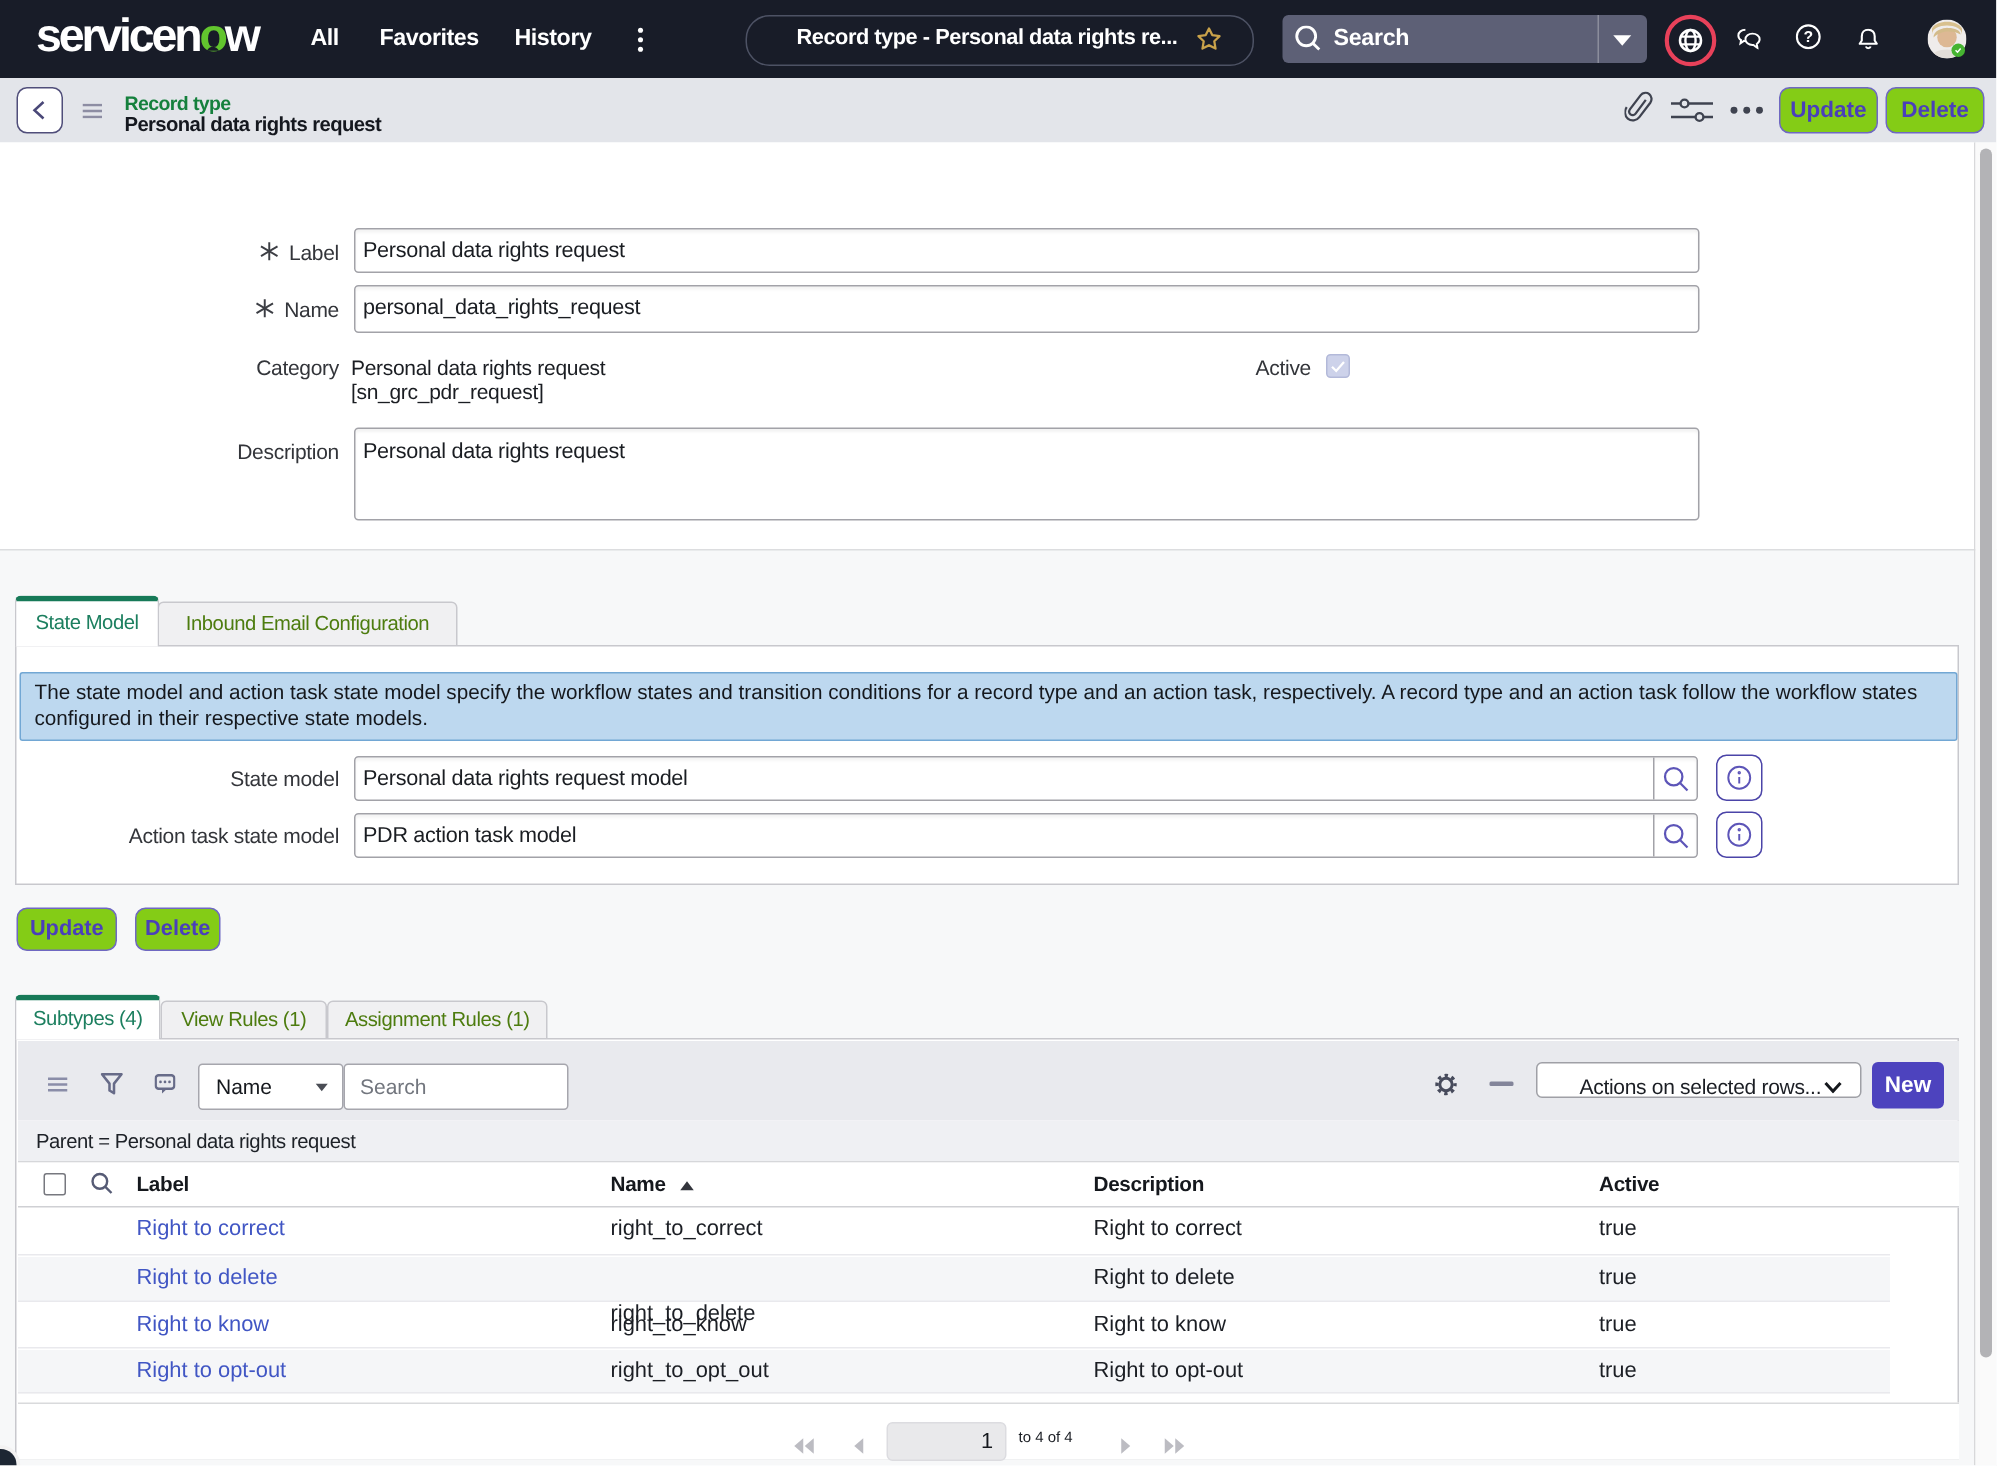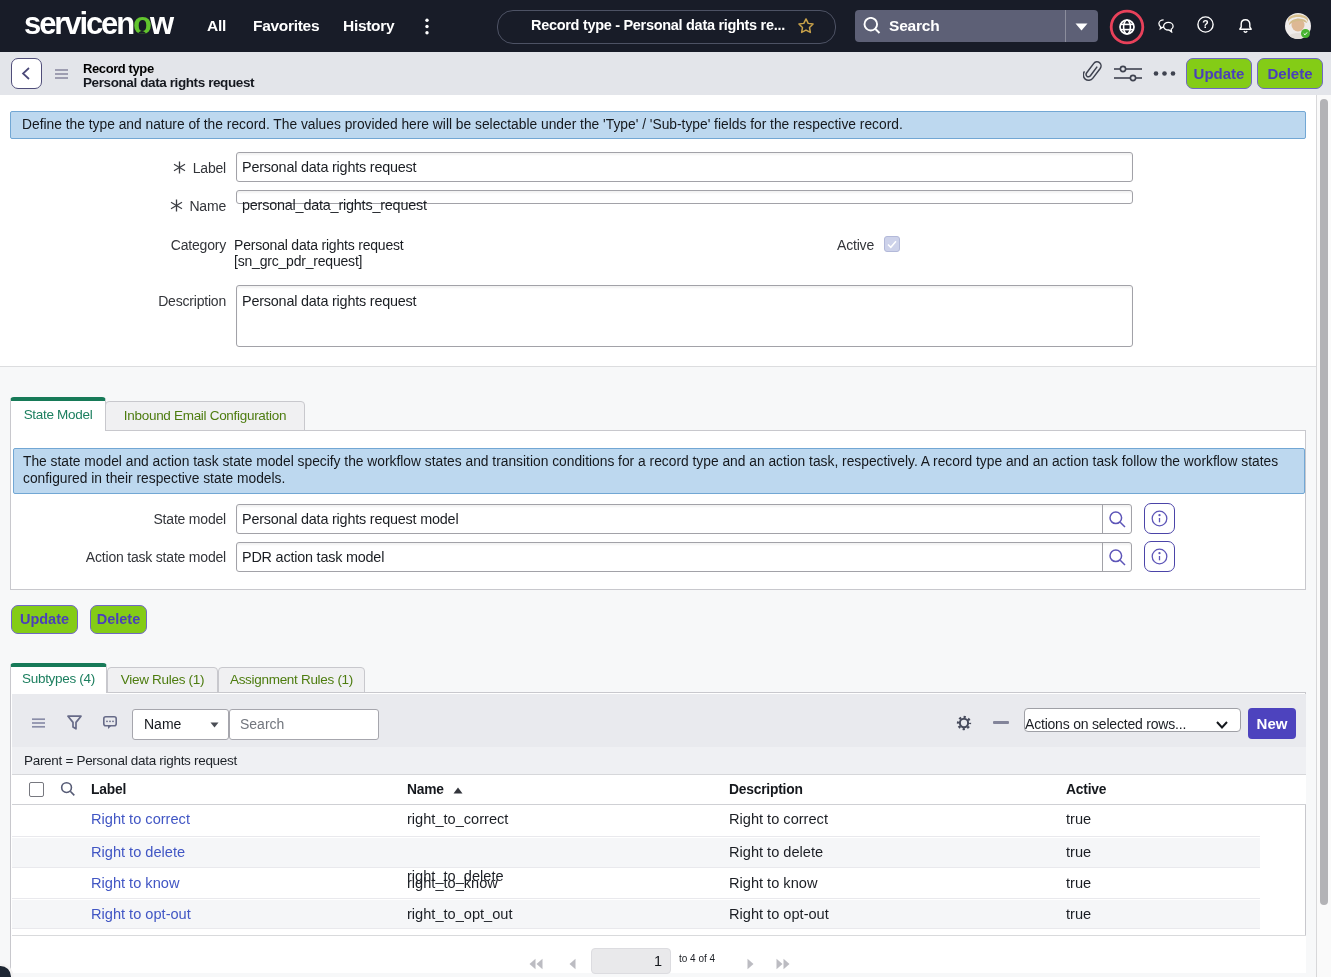--- a/index.html
+++ b/index.html
@@ -15,21 +15,21 @@
 #pill { position:absolute; left:497px; top:10px; width:339px; height:34px; border:1px solid #4d5264; border-radius:16px; color:#fff; font-size:14.5px; font-weight:700; line-height:29px; letter-spacing:-0.3px; }
 #pill .t { position:absolute; left:33px; top:0; }
 #searchbox { position:absolute; left:855px; top:10px; width:243px; height:32px; background:#5d6076; border-radius:4px; }
 #searchbox .sep { position:absolute; left:210px; top:0px; width:1px; height:32px; background:#8b8d9c; }
 #searchbox .stxt { position:absolute; left:34px; top:0; height:32px; line-height:31px; color:#fff; font-size:15.5px; font-weight:700; letter-spacing:-0.2px; }
 .icon { position:absolute; }
 
 
 #subhdr { position:absolute; left:0; top:52px; width:1331px; height:43px; background:#e3e5ea; }
 #backbtn { position:absolute; left:11px; top:6px; width:31px; height:31px; background:#fff; border:1.5px solid #504e7a; border-radius:7px; }
-#ttl1 { position:absolute; left:83px; top:9px; font-size:13px; font-weight:700; color:#000000; letter-spacing:-0.4px; }
+#ttl1 { position:absolute; left:83px; top:9px; font-size:13px; font-weight:700; color:#15803d; letter-spacing:-0.4px; }
 #ttl2 { position:absolute; left:83px; top:23px; font-size:13.5px; font-weight:700; color:#15181f; letter-spacing:-0.4px; }
 .btn-o { position:absolute; background:#84cc16; border:1px solid #6f68c2; border-radius:7px; color:#4a3fbb; font-weight:700; text-align:center; }
 
 
 .banner { position:absolute; background:#bdd8ef; border:1px solid #72a7d4; border-radius:2px; color:#15181d; font-size:13.8px; }
 .flabel { position:absolute; width:175px; text-align:right; font-size:14px; color:#33353a; letter-spacing:-0.2px; }
 .inp { position:absolute; background:#fff; border:1px solid #a2a2a8; border-radius:3px; font-size:14.4px; color:#1a1d22; padding-left:5px; letter-spacing:-0.2px; box-shadow: inset 0 2px 2px rgba(0,0,0,0.05); }
 .ftext { position:absolute; font-size:14px; color:#1a1d22; letter-spacing:-0.2px; }
 
 
@@ -162,37 +162,36 @@
         </g>
       </svg>
     <div class="btn-o" style="left:1186px; top:6px; width:66px; height:31px; line-height:29px; font-size:15px;">Update</div>
     <div class="btn-o" style="left:1257px; top:6px; width:66px; height:31px; line-height:29px; font-size:15px;">Delete</div>
   </div>
 
   <div id="graysec"></div>
 
   <div class="abs" style="left:0; top:95px; width:1316px; height:271px; background:#fff;"></div>
 
-  <div class="banner" style="left:10px; top:111px; width:1296px; height:28px; line-height:26px; padding-left:11px;">Define the type and nature of the record. The values provided here will be selectable under the 'Type' / 'Sub-type' fields for the respective record.</div>
 
   <svg class="abs" style="left:173px; top:161px;" width="13" height="13" viewBox="0 0 13 13" stroke="#3c3e44" stroke-width="1.3">
       <line x1="6.5" y1="0.5" x2="6.5" y2="12.5"></line>
       <line x1="1" y1="3.3" x2="12" y2="9.7"></line>
       <line x1="12" y1="3.3" x2="1" y2="9.7"></line>
     </svg>
   <div class="flabel" style="left:51px; top:160px;">Label</div>
   <div class="inp" style="left:236px; top:152px; width:897px; height:30px; line-height:28px;">Personal data rights request</div>
 
   <svg class="abs" style="left:170px; top:199px;" width="13" height="13" viewBox="0 0 13 13" stroke="#3c3e44" stroke-width="1.3">
       <line x1="6.5" y1="0.5" x2="6.5" y2="12.5"></line>
       <line x1="1" y1="3.3" x2="12" y2="9.7"></line>
       <line x1="12" y1="3.3" x2="1" y2="9.7"></line>
     </svg>
   <div class="flabel" style="left:51px; top:198px;">Name</div>
-  <div class="inp" style="left:236px; top:190px; width:897px; height:14px; line-height:28px;">personal_data_rights_request</div>
+  <div class="inp" style="left:236px; top:190px; width:897px; height:32px; line-height:28px;">personal_data_rights_request</div>
 
   <div class="flabel" style="left:51px; top:237px;">Category</div>
   <div class="ftext" style="left:234px; top:237px;">Personal data rights request</div>
   <div class="ftext" style="left:234px; top:253px;">[sn_grc_pdr_request]</div>
   <div class="flabel" style="left:699px; top:237px;">Active</div>
   <div class="abs" style="left:884px; top:236px; width:16px; height:16px; background:#cdd2ea; border:1px solid #b3b9d9; border-radius:3px;">
     <svg style="position:absolute; left:2px; top:3px;" width="10" height="9" viewBox="0 0 10 9" fill="none" stroke="#fff" stroke-width="1.5">
         <path d="M1 4.5 L3.8 7.3 L9 1.3"></path>
       </svg>
   </div>
@@ -264,21 +263,21 @@
         <svg style="position:absolute; right:9px; top:12px;" width="9" height="6" viewBox="0 0 9 6">
             <path d="M0.5 0.5 L4.5 5.5 L8.5 0.5 Z" fill="#4a4d55"></path>
           </svg>
       </div>
       <div class="abs" style="left:217px; top:15px; width:150px; height:31px; background:#fff; border:1px solid #a6a6ad; border-radius:3px; font-size:14px; color:#72767e; line-height:29px; padding-left:10px;">Search</div>
       <svg class="icon" style="left:944px; top:21px;" width="16" height="16" viewBox="0 0 24 24" fill="none" stroke="#474b5c">
           <circle cx="12" cy="12" r="6.2" stroke-width="3"></circle>
           <circle cx="12" cy="12" r="9" stroke-width="3.4" stroke-dasharray="3.4 3.67" stroke-dashoffset="1.7"></circle>
         </svg>
       <div class="abs" style="left:981px; top:27px; width:16px; height:3px; background:#83859a; border-radius:1px;"></div>
-      <div class="abs" style="left:1012px; top:14px; width:217px; height:24px; background:#fff; border:1px solid #9fa0a6; border-radius:4px; font-size:14px; letter-spacing:-0.2px; color:#1b1e24; line-height:30px; padding-left:0;">Actions on selected rows...
+      <div class="abs" style="left:1012px; top:14px; width:217px; height:24px; background:#fff; border:1px solid #9fa0a6; border-radius:4px; font-size:14px; letter-spacing:-0.2px; color:#1b1e24; line-height:30px; padding-left:28px;">Actions on selected rows...
         <svg style="position:absolute; right:12px; top:12px;" width="12" height="8" viewBox="0 0 12 8" fill="none" stroke="#15181d" stroke-width="2">
             <path d="M1 1 L6 6.5 L11 1"></path>
           </svg>
       </div>
       <div class="abs" style="left:1236px; top:14px; width:48px; height:31px; background:#4d43be; border-radius:4px; color:#fff; font-weight:700; font-size:15px; text-align:center; line-height:31px;">New</div>
     </div>
     <div id="parentrow"><span style="margin-left:12px;">Parent = Personal data rights request</span></div>
 
     <div class="abs" style="left:1px; top:82px; width:1294px; height:30px; background:#fff; border-bottom:1px solid #cfd0d4;">
       <div class="abs" style="left:17px; top:7px; width:15px; height:15px; border:1px solid #77787f; border-radius:2px; background:#fff;"></div>

